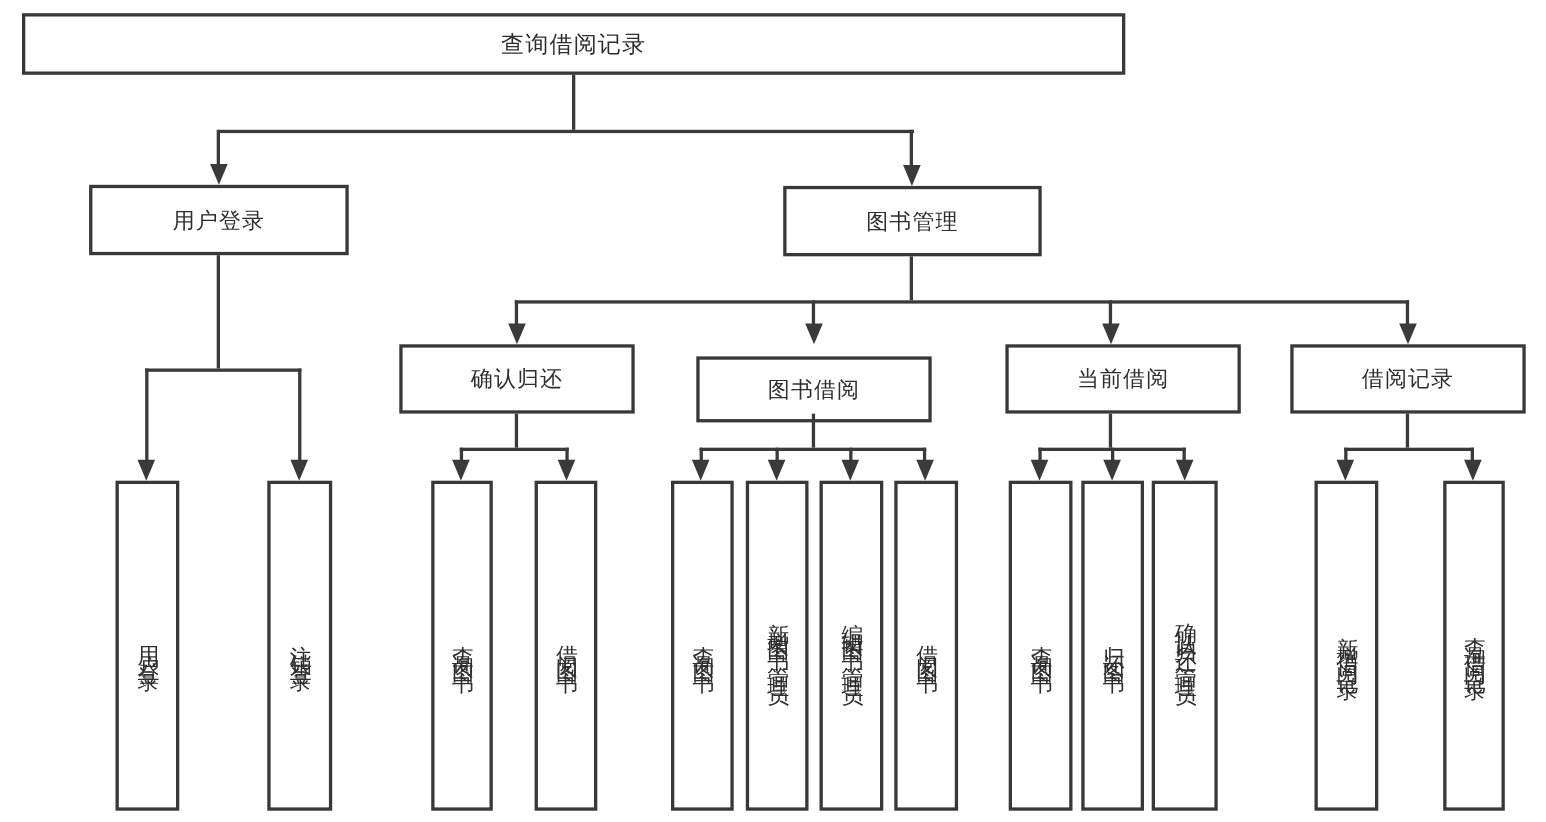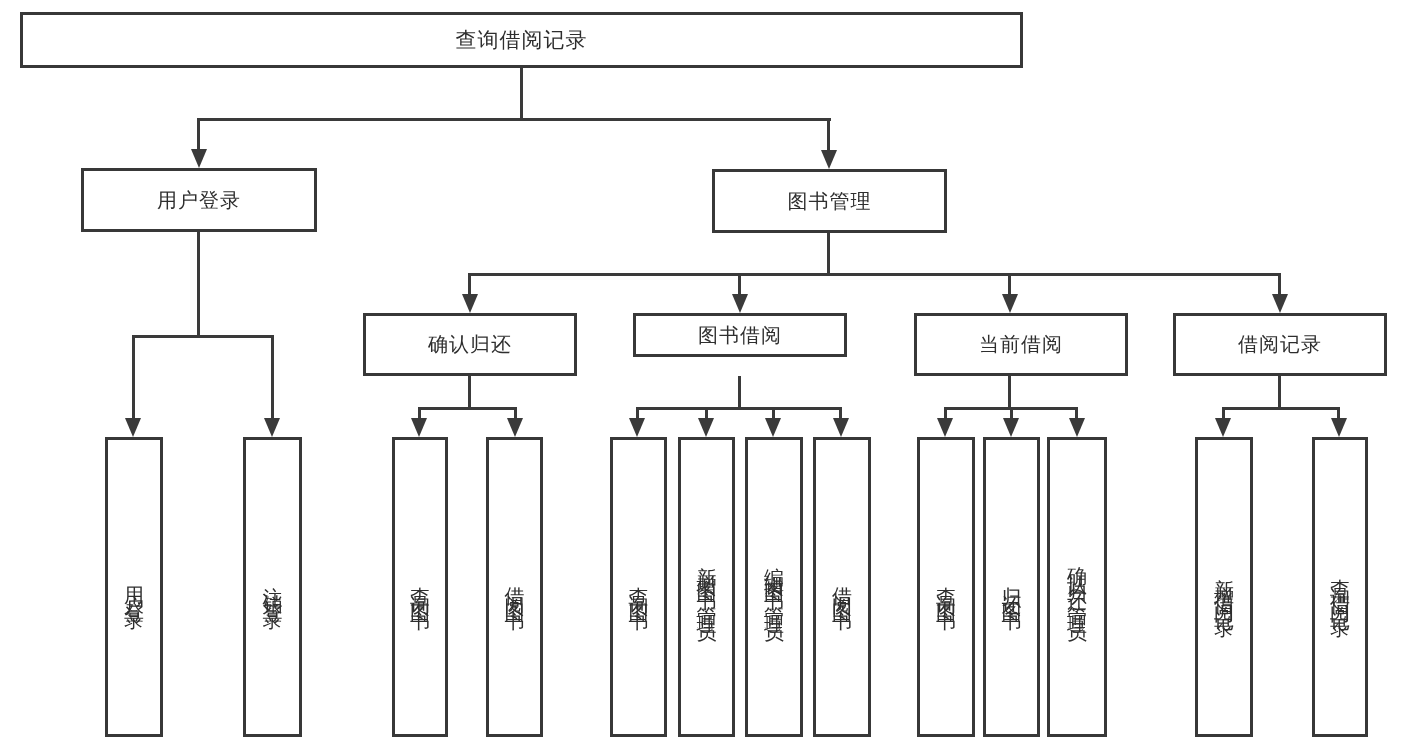--- a/index.html
+++ b/index.html
@@ -64,21 +64,21 @@
   <div class="vline" style="left:468px; top:273px; height:23px;"></div>
   <div class="arrowhead" style="left:462px; top:294px;"></div>
   <div class="vline" style="left:738px; top:273px; height:23px;"></div>
   <div class="arrowhead" style="left:732px; top:294px;"></div>
   <div class="vline" style="left:1008px; top:273px; height:23px;"></div>
   <div class="arrowhead" style="left:1002px; top:294px;"></div>
   <div class="vline" style="left:1278px; top:273px; height:23px;"></div>
   <div class="arrowhead" style="left:1272px; top:294px;"></div>
 
   <div class="box" style="left:363px; top:313px; width:214px; height:63px;">确认归还</div>
-  <div class="box" style="left:633px; top:313px; width:214px; height:44px;">图书借阅</div>
+  <div class="box" style="left:633px; top:324px; width:214px; height:60px;">图书借阅</div>
   <div class="box" style="left:914px; top:313px; width:214px; height:63px;">当前借阅</div>
   <div class="box" style="left:1173px; top:313px; width:214px; height:63px;">借阅记录</div>
 
   <div class="vline" style="left:468px; top:376px; height:31px;"></div>
   <div class="hline" style="left:418px; top:407px; width:99px;"></div>
   <div class="vline" style="left:418px; top:407px; height:12px;"></div>
   <div class="arrowhead" style="left:411px; top:418px;"></div>
   <div class="vline" style="left:514px; top:407px; height:12px;"></div>
   <div class="arrowhead" style="left:507px; top:418px;"></div>
 

